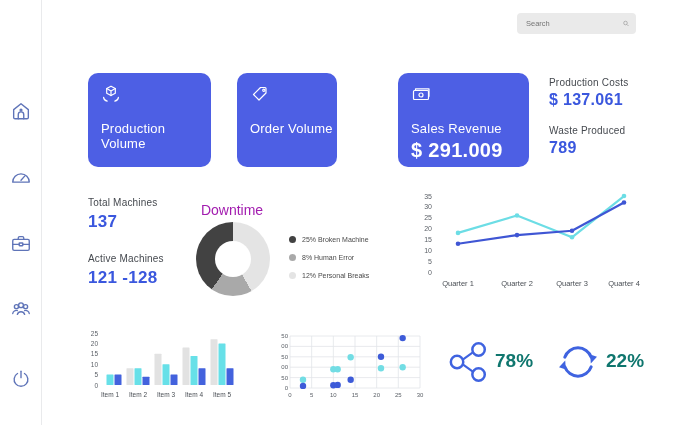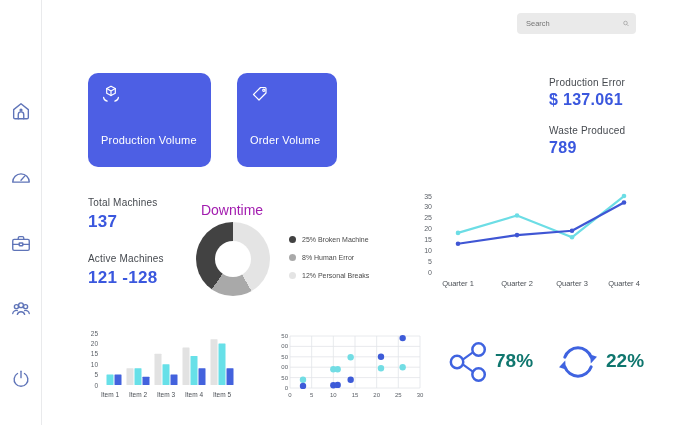--- a/index.html
+++ b/index.html
@@ -7,21 +7,21 @@
        font-family:"Liberation Sans",sans-serif;color:#3b4046;}
   
   #sidebar{position:absolute;left:0;top:0;width:41px;height:425px;border-right:1px solid #e9eaec;background:#fff;}
   .side-ic{position:absolute;left:10px;width:22px;height:22px;cursor:pointer;}
   
   #searchbox{position:absolute;left:517px;top:13px;width:119px;height:21px;background:#eaeaea;border-radius:4px;display:flex;align-items:center;}
   #searchbox input{flex:1;border:none;background:transparent;outline:none;font-size:7.5px;color:#6b6b6b;padding:0 0 0 9px;font-family:"Liberation Sans",sans-serif;}
   #searchbox svg{margin-right:7px;}
   
   .card{position:absolute;top:73px;height:94px;background:#4d5fe4;border-radius:10px;color:#fff;padding:11px 0 0 13px;box-sizing:border-box;}
-  .card .lbl{font-size:11px;margin-top:26px;letter-spacing:.2px;}
+  .card .lbl{font-size:13px;margin-top:13px;letter-spacing:.2px;}
   .card .val{font-size:20px;font-weight:bold;margin-top:3px;letter-spacing:.3px;}
   
   .stat-lbl{position:absolute;font-size:10px;color:#45494f;letter-spacing:.2px;}
   .stat-val{position:absolute;font-size:17px;font-weight:bold;color:#3a57de;letter-spacing:.3px;}
   .stat-val.money{font-size:16px;}
   
   #donut-title{position:absolute;left:172px;top:202px;width:120px;text-align:center;font-size:14px;color:#a21caf;font-weight:500;}
   #donut{position:absolute;left:196px;top:222px;width:74px;height:74px;border-radius:50%;}
   #donut:after{content:"";position:absolute;left:19px;top:19px;width:36px;height:36px;border-radius:50%;background:#fff;}
   #donut-legend{position:absolute;left:289px;top:233px;}
@@ -86,22 +86,31 @@
     </svg>
     <div class="lbl">Production Volume</div>
   </div>
   <div class="card" style="left:237px;width:100px">
     <svg width="20" height="20" viewBox="0 0 20 20" fill="none" stroke="#fff" stroke-width="1.2" stroke-linecap="round" stroke-linejoin="round">
       <path d="M10.5 3.5 h4.5 a1 1 0 0 1 1 1 v4.5 l-7 7 -5.5 -5.5 z"></path>
       <circle cx="13.8" cy="6.2" r="1.1"></circle>
     </svg>
     <div class="lbl">Order Volume</div>
   </div>
-
-  <div class="stat-lbl" style="left:549px;top:77px">Production Error</div>
+  <div class="card" style="left:398px;width:131px">
+    <svg width="21" height="20" viewBox="0 0 21 20" fill="none" stroke="#fff" stroke-width="1.2" stroke-linecap="round" stroke-linejoin="round">
+      <path d="M4.5 6.5 V4.8 h13.5 v7.5"></path>
+      <rect x="2.5" y="6.5" width="15" height="9" rx="1"></rect>
+      <circle cx="10" cy="11" r="2"></circle>
+    </svg>
+    <div class="lbl">Sales Revenue</div>
+    <div class="val">$ 291.009</div>
+  </div>
+
+  <div class="stat-lbl" style="left:549px;top:77px">Production Costs</div>
   <div class="stat-val money" style="left:549px;top:91px">$ 137.061</div>
   <div class="stat-lbl" style="left:549px;top:125px">Waste Produced</div>
   <div class="stat-val money" style="left:549px;top:139px">789</div>
 
   <div class="stat-lbl" style="left:88px;top:197px">Total Machines</div>
   <div class="stat-val" style="left:88px;top:212px">137</div>
   <div class="stat-lbl" style="left:88px;top:253px">Active Machines</div>
   <div class="stat-val" style="left:88px;top:268px">121 -128</div>
 
   <div id="donut-title">Downtime</div>

